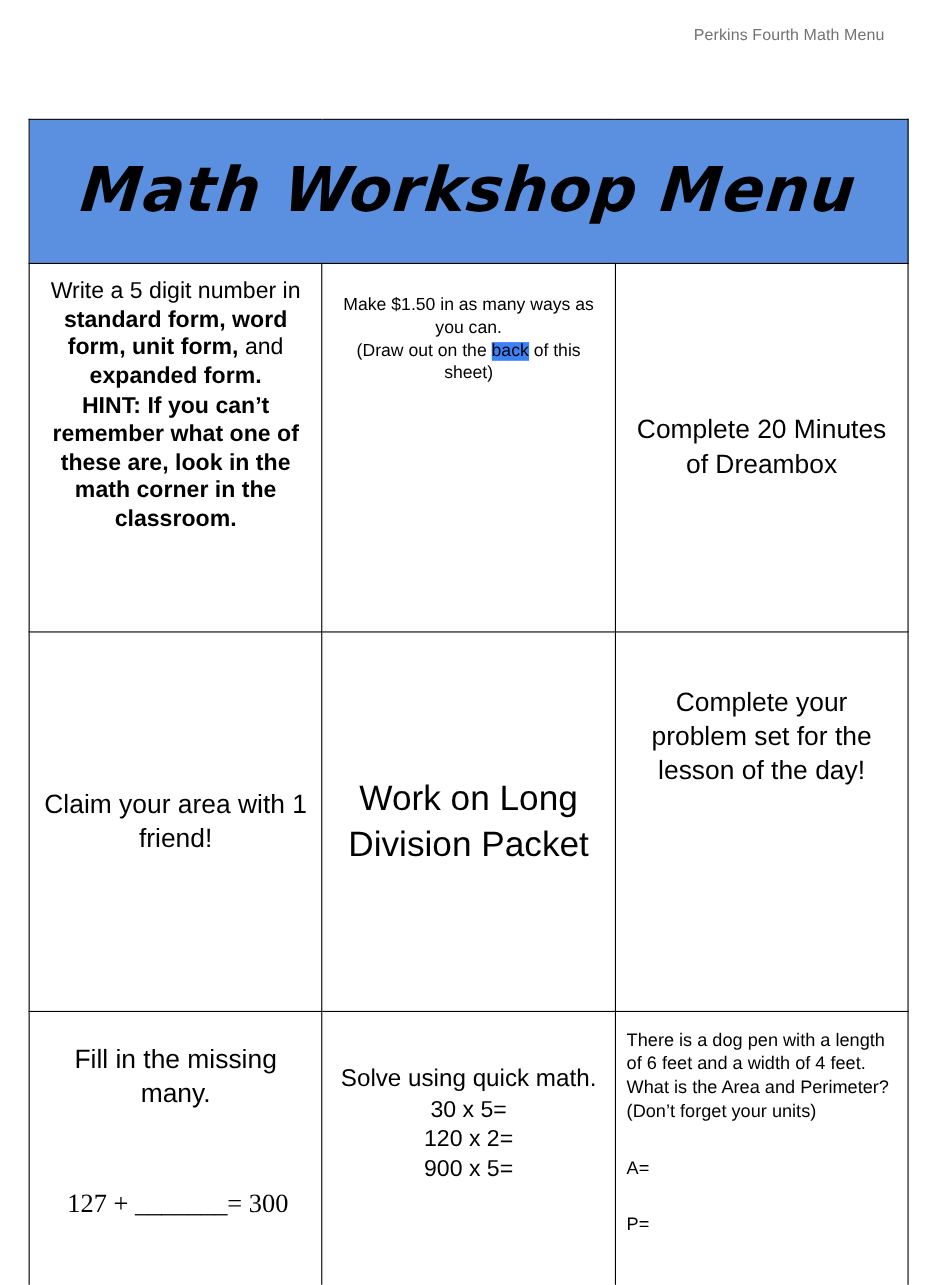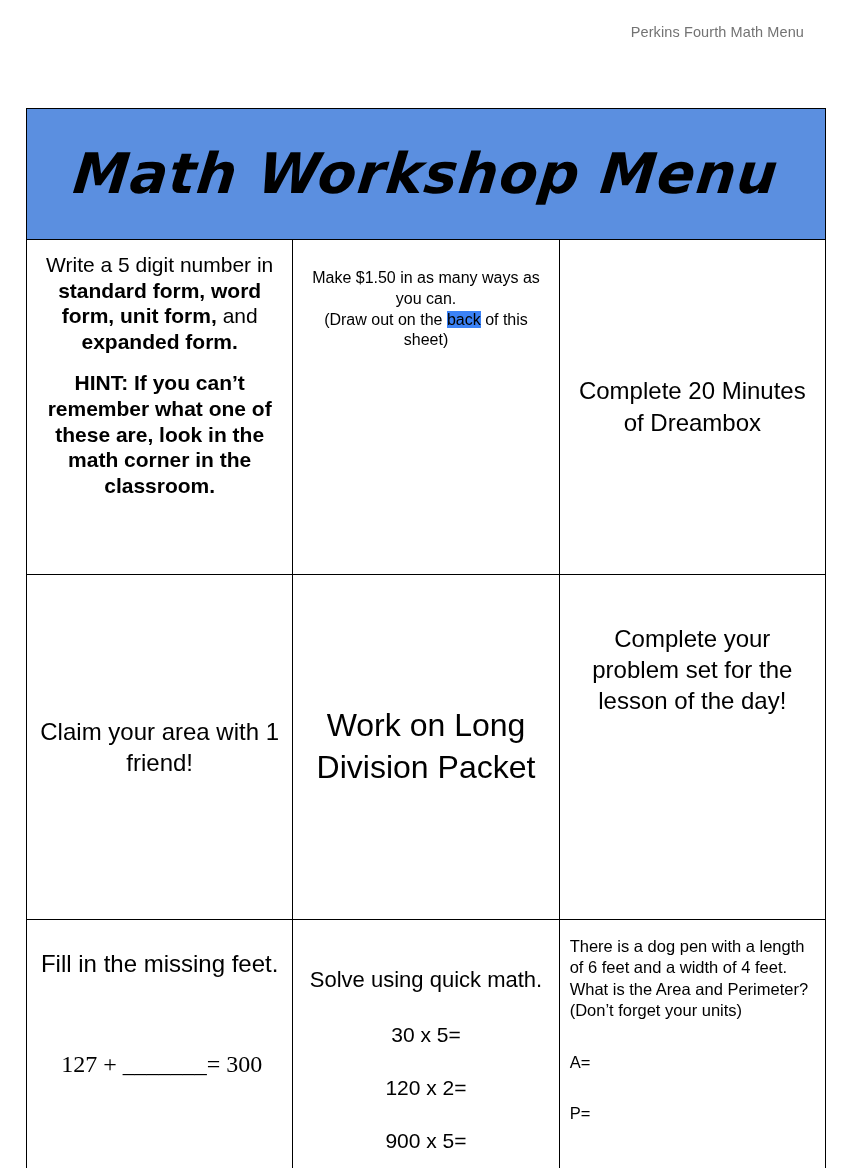--- a/index.html
+++ b/index.html
@@ -65,21 +65,21 @@
   .row-2 td { height: 290px; }
   .row-3 td { height: 330px; }
 
   .cell-a1 {
     font-size: 21px;
     line-height: 1.22;
     text-align: center;
     vertical-align: top !important;
     padding-top: 12px !important;
   }
-  .cell-a1 .p2 { margin-top: 16px; }
+  .cell-a1 .p2 { margin-top: 2px; }
   .cell-a1 b { font-weight: bold; }
 
   .cell-b1 {
     font-size: 16px;
     line-height: 1.3;
     vertical-align: top !important;
     padding-top: 28px !important;
   }
   .hl {
     background: #3b82f6;
@@ -108,21 +108,21 @@
     padding-left: 4px;
     font-family: Liberation Serif, serif;
   }
 
   .cell-b3 {
     font-size: 22px;
     line-height: 1.3;
     vertical-align: top !important;
     padding-top: 46px !important;
   }
-  .cell-b3 .prob { margin-top: 26px; font-size: 21px; }
+  .cell-b3 .prob { font-size: 21px; }
 
   .cell-c3 {
     font-size: 16.5px;
     line-height: 1.3;
     text-align: left !important;
     vertical-align: top !important;
     padding: 16px 10px 10px 10px !important;
   }
   .cell-c3 .blankline { margin-top: 30px; }
   .cell-c3 .blankline2 { margin-top: 30px; }
@@ -170,21 +170,21 @@
         <td class="cell-b2">
           <div>Work on Long Division Packet</div>
         </td>
         <td class="cell-c2">
           <div>Complete your problem set for the lesson of the day!</div>
         </td>
       </tr>
 
       <tr class="row-3">
         <td class="cell-a3">
-          <div>Fill in the missing feet.</div>
+          <div>Fill in the missing many.</div>
           <div class="eq">127 + _______= 300</div>
         </td>
 
         <td class="cell-b3">
           <div>Solve using quick math.</div>
           <div class="prob">30 x 5=</div>
           <div class="prob">120 x 2=</div>
           <div class="prob">900 x 5=</div>
         </td>
 

